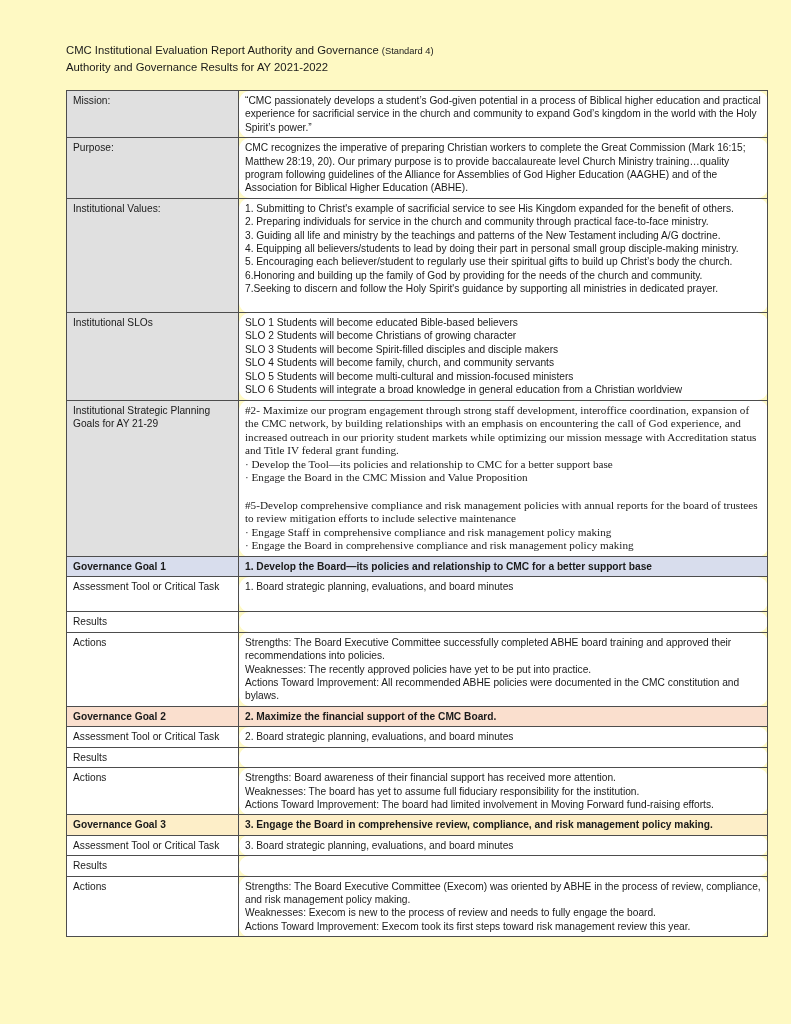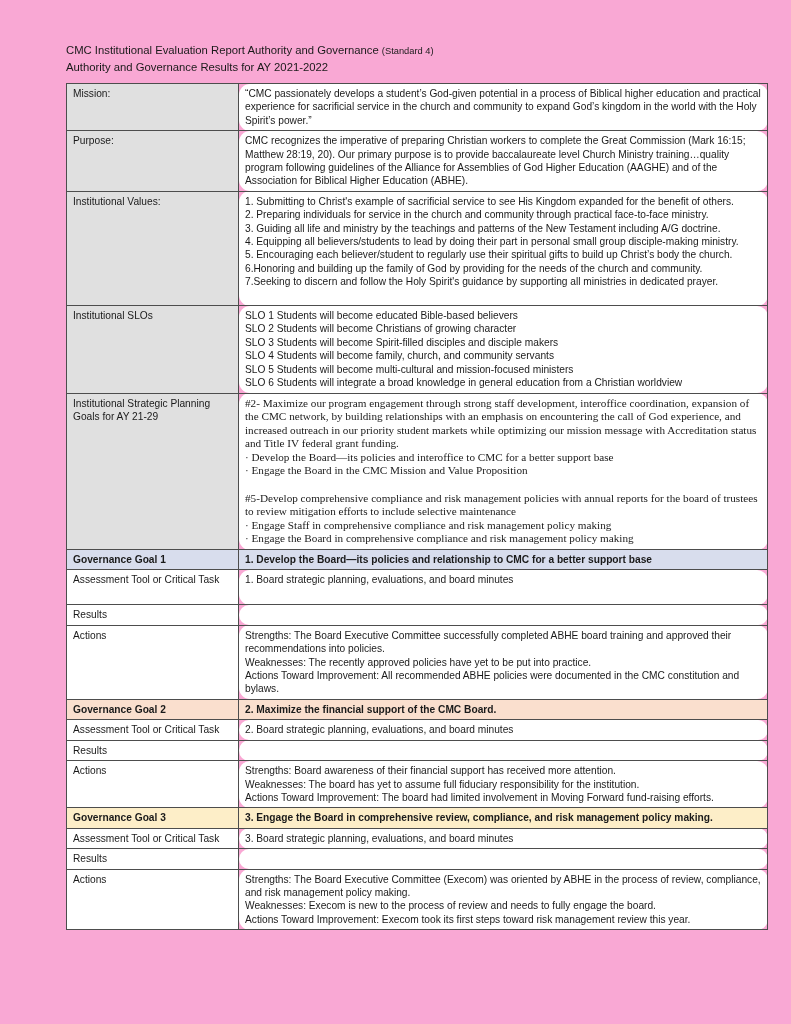--- a/index.html
+++ b/index.html
@@ -12,37 +12,37 @@
     width: 791px;
     height: 1024px;
     font-family: "Liberation Sans", sans-serif;
     color: #1a1a1a;
     overflow: hidden;
   }
   .page {
     position: relative;
     width: 791px;
     height: 1024px;
-    background: #f9a8d4;
+    background: #fef9c3;
     box-sizing: border-box;
     padding: 42px 24px 0 66px;
   }
   .doc-title {
     font-size: 11.3px;
     line-height: 16px;
     color: #1a1a1a;
     white-space: nowrap;
   }
   .doc-title .std {
     font-size: 9.3px;
   }
   .doc-subtitle {
     font-size: 11.3px;
     line-height: 16px;
-    margin-bottom: 8px;
+    margin-bottom: 15px;
     color: #1a1a1a;
     white-space: nowrap;
   }
   table.report {
     border-collapse: collapse;
     width: 701px;
     table-layout: fixed;
     border: 1.1px solid #4d4d4d;
   }
   table.report col.c1 { width: 172px; }
@@ -139,21 +139,21 @@
           <p><b>SLO 4</b><span> Students will become family, church, and community servants</span></p>
           <p><b>SLO 5</b><span> Students will become multi-cultural and mission-focused ministers</span></p>
           <p><b>SLO 6</b><span> Students will integrate a broad knowledge in general education from a Christian worldview</span></p>
         </td>
       </tr>
 
       <tr>
         <td class="label">Institutional Strategic Planning Goals for AY 21-29</td>
         <td class="body serif">
           <p>#2- Maximize our program engagement through strong staff development, interoffice coordination, expansion of the CMC network, by building relationships with an emphasis on encountering the call of God experience, and increased outreach in our priority student markets while optimizing our mission message with Accreditation status and Title IV federal grant funding.</p>
-          <p>· Develop the Board—its policies and interoffice to CMC for a better support base</p>
+          <p>· Develop the Tool—its policies and relationship to CMC for a better support base</p>
           <p>· Engage the Board in the CMC Mission and Value Proposition</p>
           <p>&nbsp;</p>
           <p>#5-Develop comprehensive compliance and risk management policies with annual reports for the board of trustees to review mitigation efforts to include selective maintenance</p>
           <p>· Engage Staff in comprehensive compliance and risk management policy making</p>
           <p>· Engage the Board in comprehensive compliance and risk management policy making</p>
         </td>
       </tr>
 
       <tr class="goal-row">
         <td class="goal-blue">Governance Goal 1</td>

